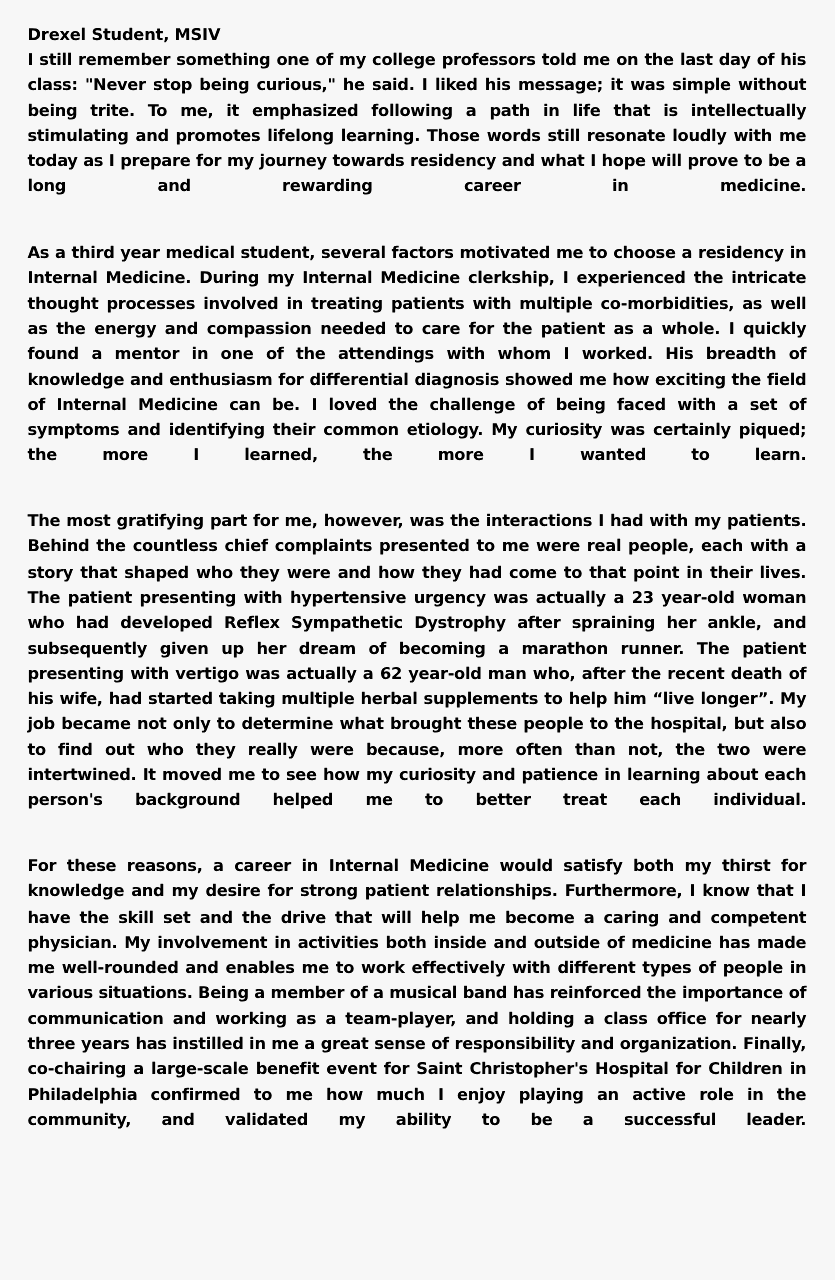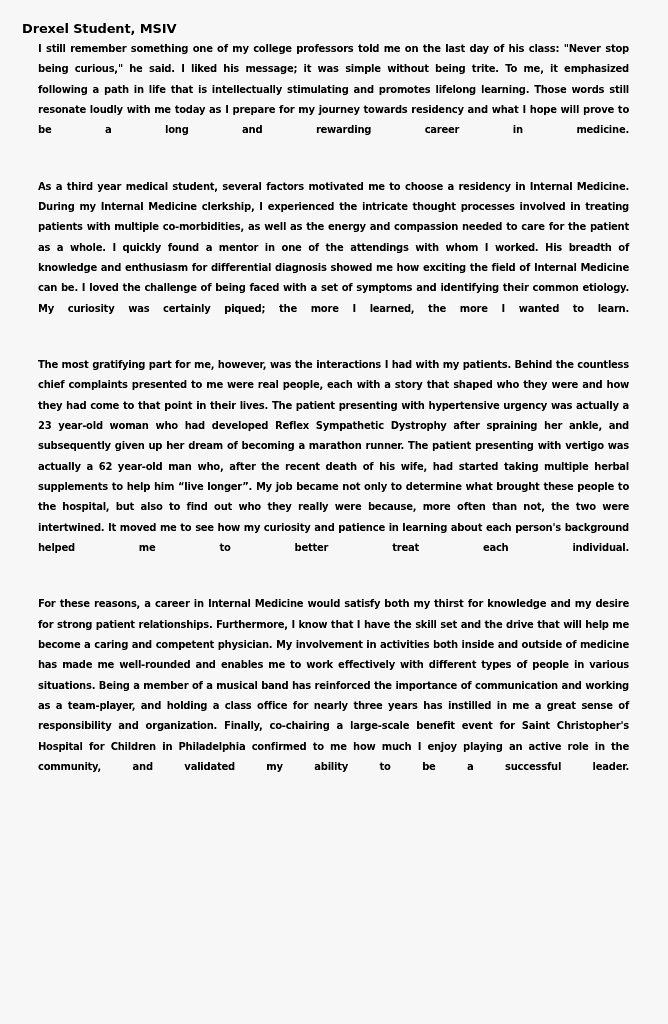--- a/index.html
+++ b/index.html
@@ -26,28 +26,28 @@
     width: 623px;
   }
   .header-line {
     font-weight: bold;
     font-size: 13px;
     line-height: 21px;
     letter-spacing: -0.15px;
     white-space: nowrap;
   }
   .para {
-    font-size: 10px;
+    font-size: 13px;
     line-height: 20.3px;
     text-align: justify;
     text-justify: inter-word;
     font-weight: bold;
     letter-spacing: -0.25px;
     word-spacing: 0.2px;
-    margin: 16px;
+    margin: 0;
     -webkit-font-smoothing: none;
   }
   .para + .para {
     margin-top: 12px;
   }
   .para.first {
     margin-top: 0;
   }
   
   .para:after {

